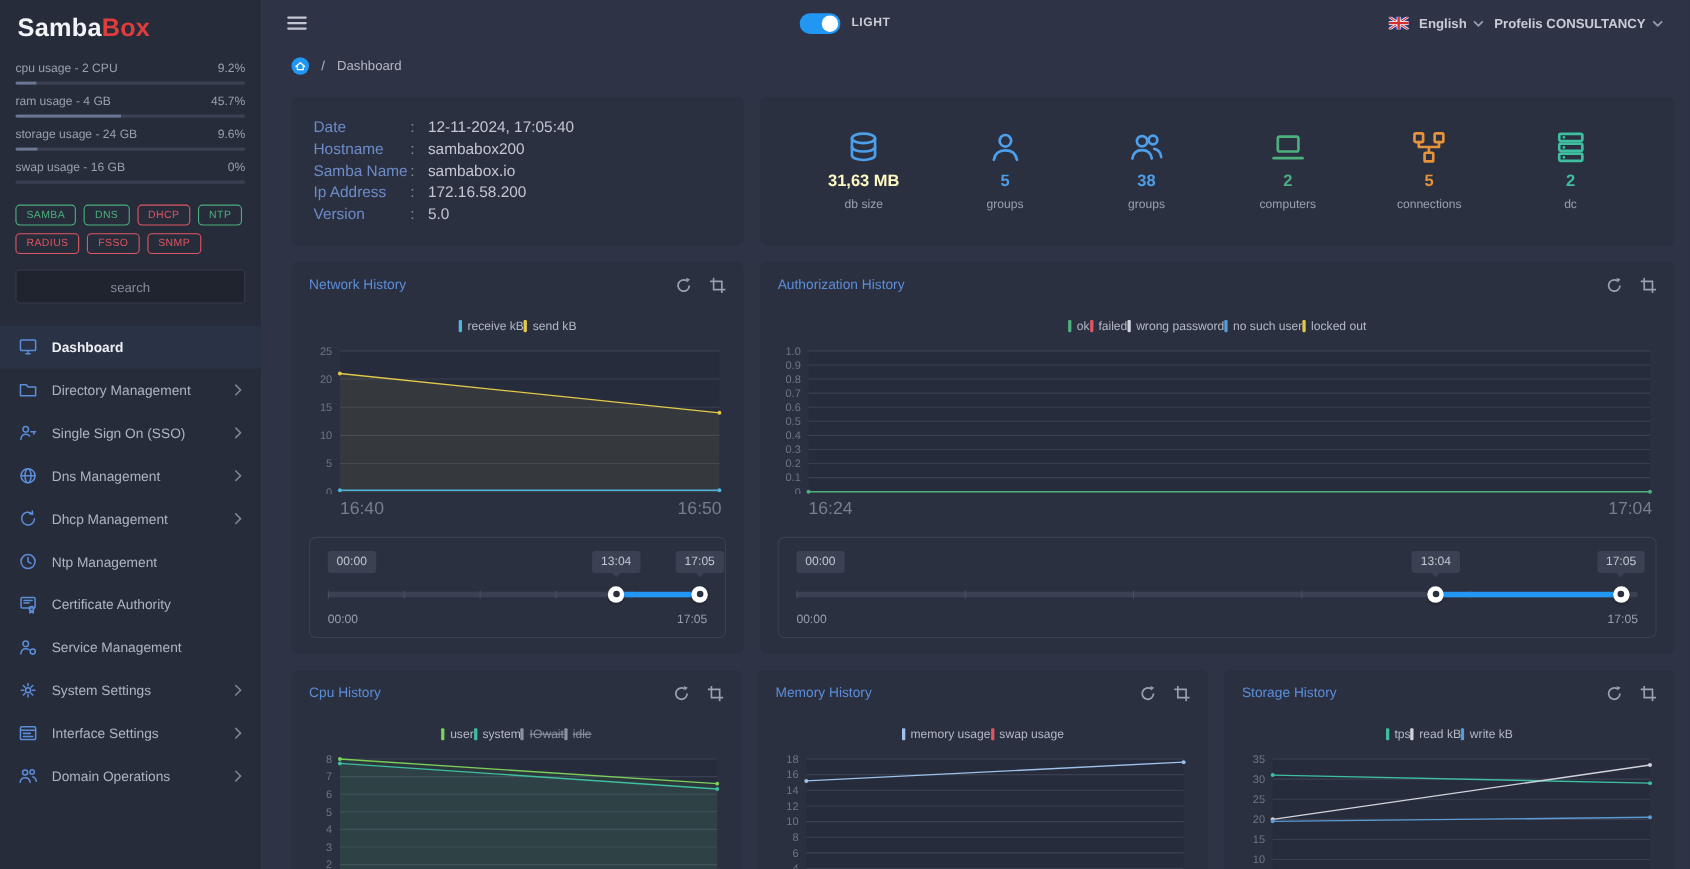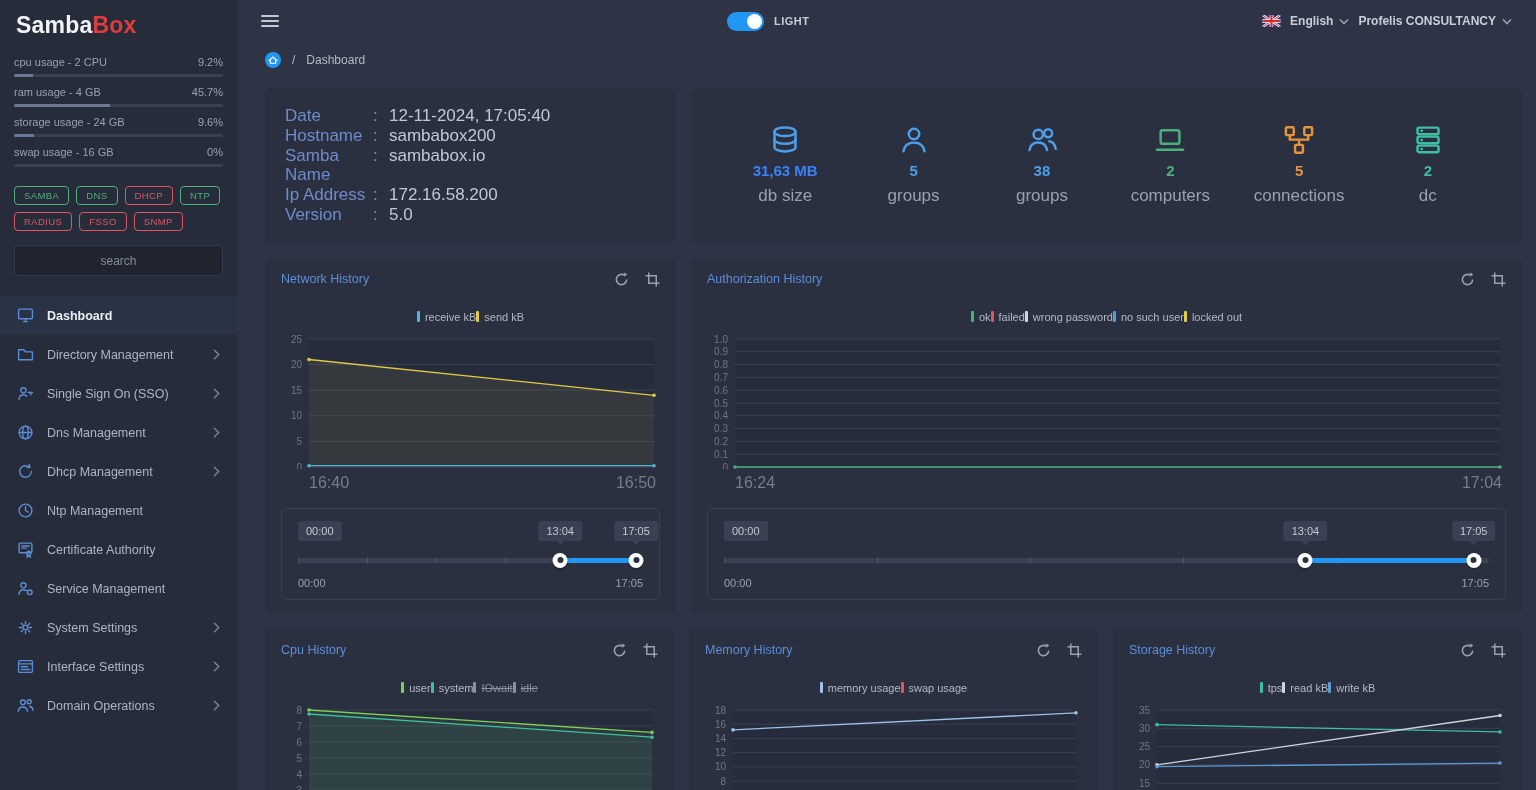--- a/index.html
+++ b/index.html
@@ -50,32 +50,32 @@
 
   
   .content{flex:1;padding:10px 14px 0 28px;display:flex;flex-direction:column;gap:15px;overflow:hidden}
   .row{display:grid;gap:15px}
   .row1,.row2{grid-template-columns:411px 1fr}
   .row3{grid-template-columns:1fr 1fr 1fr}
   .card{background:#2a3040;border-radius:6px;padding:14px 16px}
 
   
   .info-card{padding:18px 20px}
-  .info-row{display:flex;font-size:17px;line-height:19.8px}
+  .info-row{display:flex;font-size:14px;line-height:19.8px}
   .ilabel{width:88px;color:#6d8cc9}
   .icolon{width:16px;color:#8a90a0}
   .ivalue{color:#c3c7d1}
 
   
   .stats-card{display:flex;align-items:center;justify-content:space-around;padding:10px 30px}
   .stat{display:flex;flex-direction:column;align-items:center;gap:7px;min-width:90px}
   .stat-icon{width:30px;height:30px;display:flex}
   .stat-icon svg{width:100%;height:100%;fill:none;stroke:currentColor;stroke-width:1.3;stroke-linecap:round;stroke-linejoin:round}
   .stat-value{font-size:15px;font-weight:bold}
-  .stat-label{font-size:17px;color:#9aa0ad}
+  .stat-label{font-size:11px;color:#9aa0ad}
 
   
   .chart-head{display:flex;align-items:center;justify-content:space-between}
   .chart-title{color:#5b8dd9;font-size:12.5px;font-weight:normal}
   .chart-actions{display:flex;gap:16px}
   .icon-btn{width:15px;height:15px;color:#9aa0ae;cursor:pointer;display:flex}
   .icon-btn svg{width:100%;height:100%}
   .legend{display:flex;justify-content:center;align-items:center;margin:24px 0 8px;font-size:11px;color:#b4b9c4}
   .legend-item{display:flex;align-items:center;gap:5px;cursor:pointer}
   .legend-swatch{width:3px;height:11px;border-radius:1px;display:inline-block}
@@ -366,21 +366,21 @@
         </section>
         <section class="card stats-card">
             <div class="stat">
               <span class="stat-icon" style="color:#4d9fea">
                 <svg viewBox="0 0 16 16">
                   <ellipse cx="8" cy="3.6" rx="5.6" ry="2.3"></ellipse>
                   <path d="M2.4 3.6v4.1c0 1.3 2.5 2.3 5.6 2.3s5.6-1 5.6-2.3V3.6"></path>
                   <path d="M2.4 7.7v4.1c0 1.3 2.5 2.3 5.6 2.3s5.6-1 5.6-2.3V7.7"></path>
                 </svg>
               </span>
-              <span class="stat-value" style="color:#3b82f6">31,63 MB</span>
+              <span class="stat-value" style="color:#fef9c3">31,63 MB</span>
               <span class="stat-label">db size</span>
             </div>
             <div class="stat">
               <span class="stat-icon" style="color:#4d9fea">
                 <svg viewBox="0 0 16 16">
                   <circle cx="8" cy="4.8" r="2.8"></circle>
                   <path d="M2.4 14c.5-3.1 2.6-4.6 5.6-4.6s5.1 1.5 5.6 4.6"></path>
                 </svg>
               </span>
               <span class="stat-value" style="color:#4d9fea">5</span>

